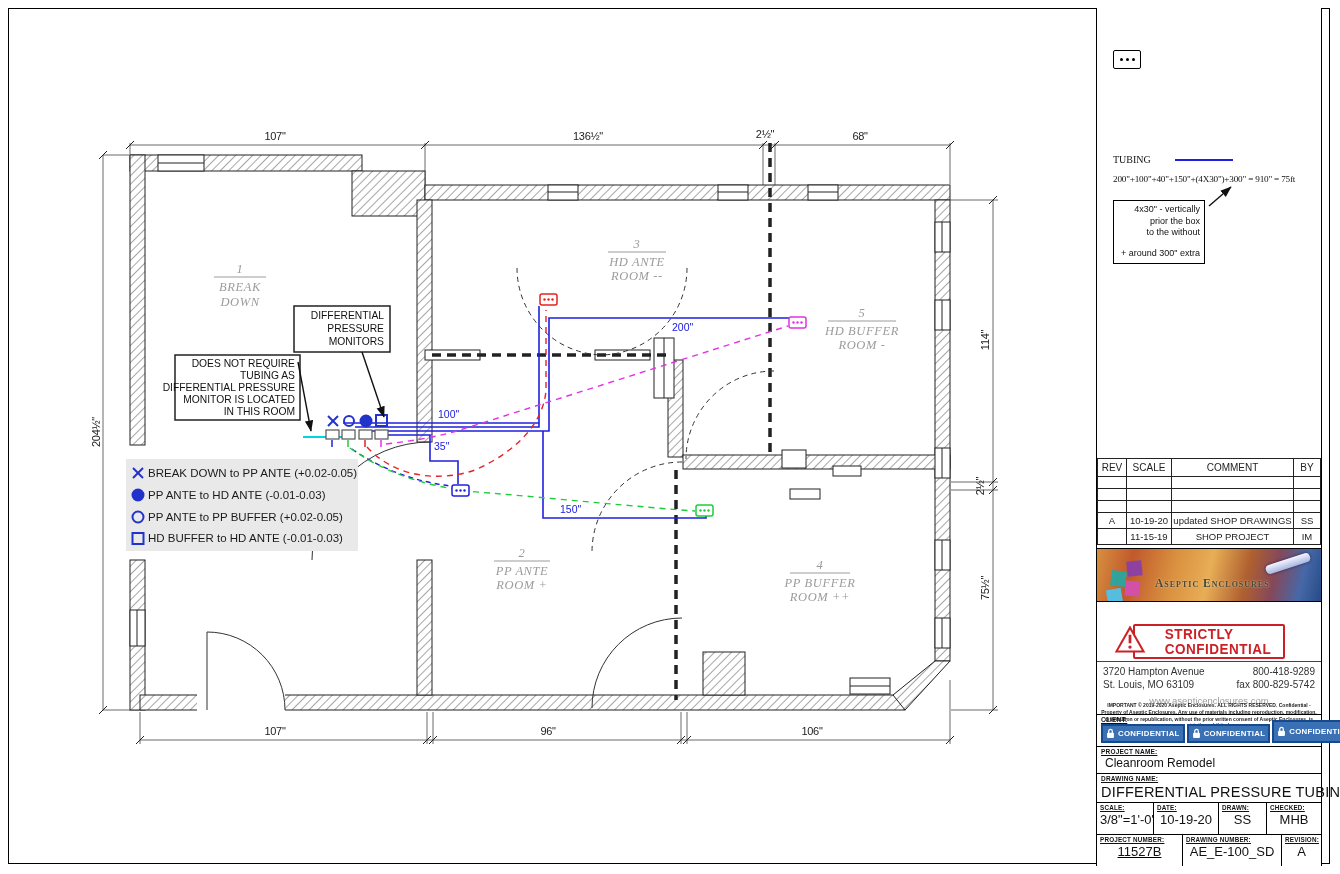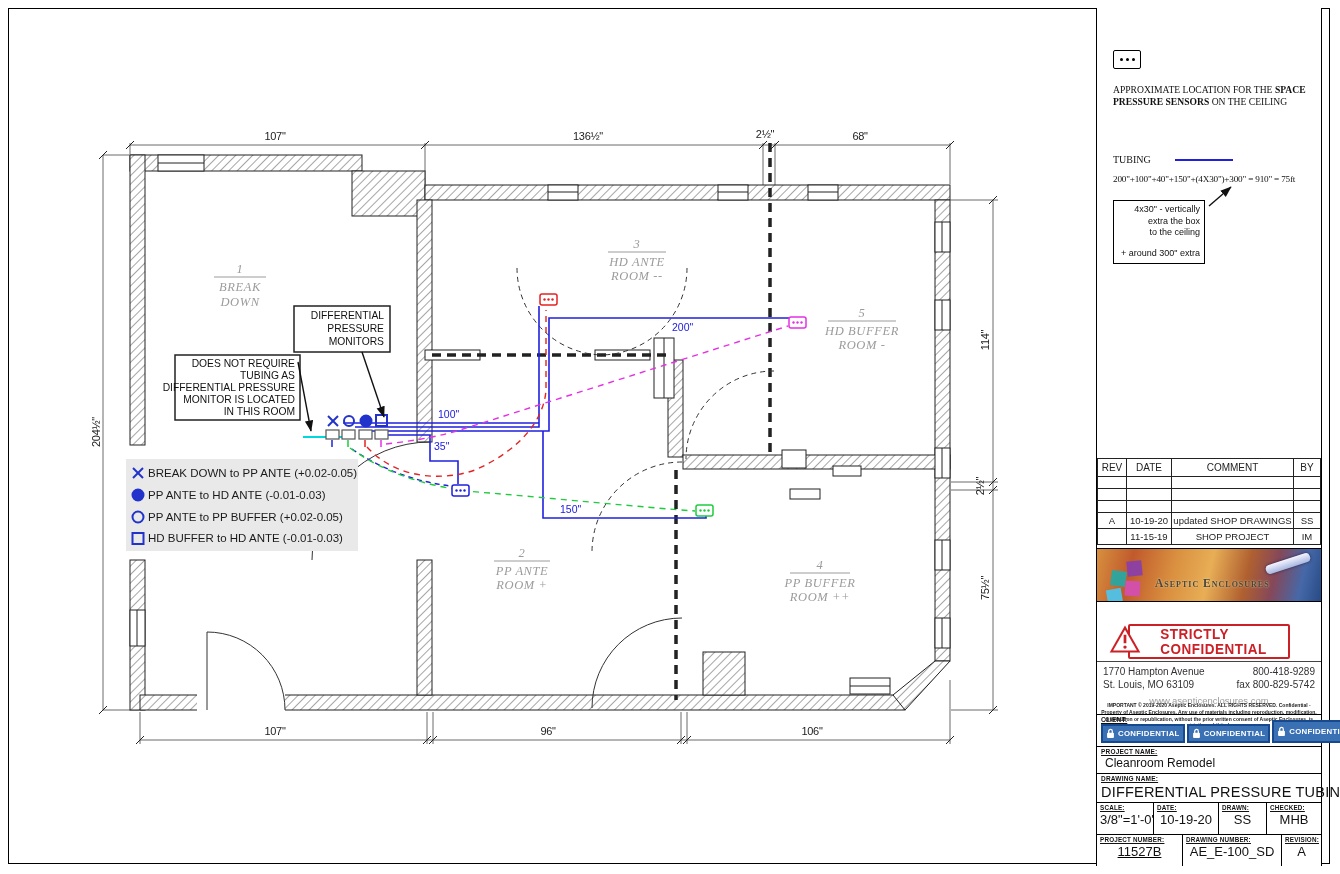--- a/index.html
+++ b/index.html
@@ -37,21 +37,21 @@
     background:linear-gradient(103deg,#d8903f 0%,#c05a2c 16%,#d98f3f 34%,#e8ae56 50%,#b06030 66%,#85485a 78%,#4668a8 90%,#274b86 100%);}
   .logo .cube{position:absolute;width:15px;height:15px;opacity:.95;}
   .logo .cube.c1{left:14px;top:22px;background:#2aa7a0;transform:rotate(8deg);}
   .logo .cube.c2{left:30px;top:12px;background:#8a3fa8;transform:rotate(-6deg);}
   .logo .cube.c3{left:28px;top:32px;background:#d44fb0;transform:rotate(4deg);}
   .logo .cube.c4{left:10px;top:40px;background:#4fc3e8;transform:rotate(-10deg);}
   .logo .brand{position:absolute;left:58px;top:28px;font-family:"Liberation Serif",serif;font-size:11.5px;letter-spacing:1px;color:#4a4638;text-shadow:0 0 2px #e8d8b0;font-variant:small-caps;font-weight:bold;}
   .logo .syr{position:absolute;right:10px;top:10px;width:46px;height:9px;border-radius:4px;background:linear-gradient(#f4f4ff,#a8b8e0);transform:rotate(-18deg);box-shadow:0 0 3px #224;}
   
   .strict{position:absolute;left:0;top:614px;height:40px;width:100%;display:flex;align-items:center;justify-content:center;border-bottom:1px solid #444;box-sizing:border-box;}
-  .strict .stamp{border:2.5px solid #cc2027;padding:1px 21px 1px 30px;position:relative;border-radius:2px;}
+  .strict .stamp{border:2.5px solid #cc2027;padding:1px 12px 1px 30px;position:relative;border-radius:2px;}
   .strict .stamp .l1,.strict .stamp .l2{display:block;color:#cc2027;font-weight:bold;font-size:13.5px;line-height:1.05;letter-spacing:.5px;transform:scaleY(1.15);}
   .strict svg{position:absolute;left:-22px;top:-3px;}
   .addr{position:absolute;left:0;top:656px;width:100%;padding:2px 6px;box-sizing:border-box;font-size:10px;color:#333;}
   .addr .row{display:flex;justify-content:space-between;line-height:1.25;}
   .addr .web{text-align:center;color:#9a9a9a;font-size:9.5px;margin-top:4px;}
   .fine{position:absolute;left:4px;top:694px;width:calc(100% - 8px);font-size:5px;line-height:1.35;color:#222;text-align:center;font-weight:bold;}
   
   .tb{position:absolute;left:0;width:100%;border-top:1.5px solid #000;box-sizing:border-box;padding:1px 4px;}
   .tb .lbl{font-size:6.5px;font-weight:bold;text-decoration:underline;color:#111;letter-spacing:.2px;}
   .client{top:706px;height:32px;}
@@ -347,49 +347,48 @@
     </g>
   </svg>
 
   <div class="panel">
 
     <div class="sensor-icon">
         <i></i>
         <i></i>
         <i></i>
       </div>
-    <p class="sensor-note"><span>APPROXIMATE LOCATION FOR THE </span><b>SPACE PRESSURE SENSORS</b><span> ON THE CEILING</span></p>
 
     <div class="tubing-row">
       <span>TUBING</span>
       <span class="tubing-line"></span>
     </div>
     <div class="formula">200"+100"+40"+150"+(4X30")+300"  =  910"  =  75ft</div>
 
     <div class="callout">
       <div>4x30" - vertically</div>
-      <div>extra the box</div>
-      <div>to the ceiling</div>
+      <div>prior the box</div>
+      <div>to the without</div>
       <div class="gap"></div>
       <div>+ around 300" extra</div>
     </div>
     <svg class="callout-arrow" width="40" height="24">
       <defs>
           <marker id="arr2" markerWidth="10" markerHeight="8" refX="7.5" refY="3" orient="auto">
             <path d="M0,0 L8,3 L0,6 z" fill="#111"></path>
           </marker>
         </defs>
       <line x1="4" y1="22" x2="26" y2="3" stroke="#111" stroke-width="1.4" marker-end="url(#arr2)"></line>
     </svg>
 
     <table class="rev">
       <tbody>
           <tr style="height:18px">
         <th style="width:28px">REV</th>
-        <th style="width:44px">DATE</th>
+        <th style="width:44px">SCALE</th>
         <th>COMMENT</th>
         <th style="width:26px">BY</th>
       </tr>
       <tr style="height:12px">
             <td></td>
             <td></td>
             <td></td>
             <td></td>
           </tr>
       <tr style="height:12px">
@@ -436,21 +435,21 @@
           <rect x="18.4" y="13" width="3.2" height="10" fill="#cc2027"></rect>
           <circle cx="20" cy="27.5" r="2" fill="#cc2027"></circle>
         </svg>
         <span class="l1">STRICTLY</span>
         <span class="l2">CONFIDENTIAL</span>
       </div>
     </div>
 
     <div class="addr">
       <div class="row">
-        <span>1770 Hampton Avenue</span>
+        <span>3720 Hampton Avenue</span>
         <span>800-418-9289</span>
       </div>
       <div class="row">
         <span>St. Louis, MO 63109</span>
         <span>fax 800-829-5742</span>
       </div>
       <div class="web">www.asepticenclosures.com</div>
     </div>
 
     <div class="fine">IMPORTANT © 2019-2020 Aseptic Enclosures. ALL RIGHTS RESERVED. Confidential - Property of Aseptic Enclosures. Any use of materials including reproduction, modification, distribution or republication, without the prior written consent of Aseptic Enclosures, is strictly prohibited.</div>

